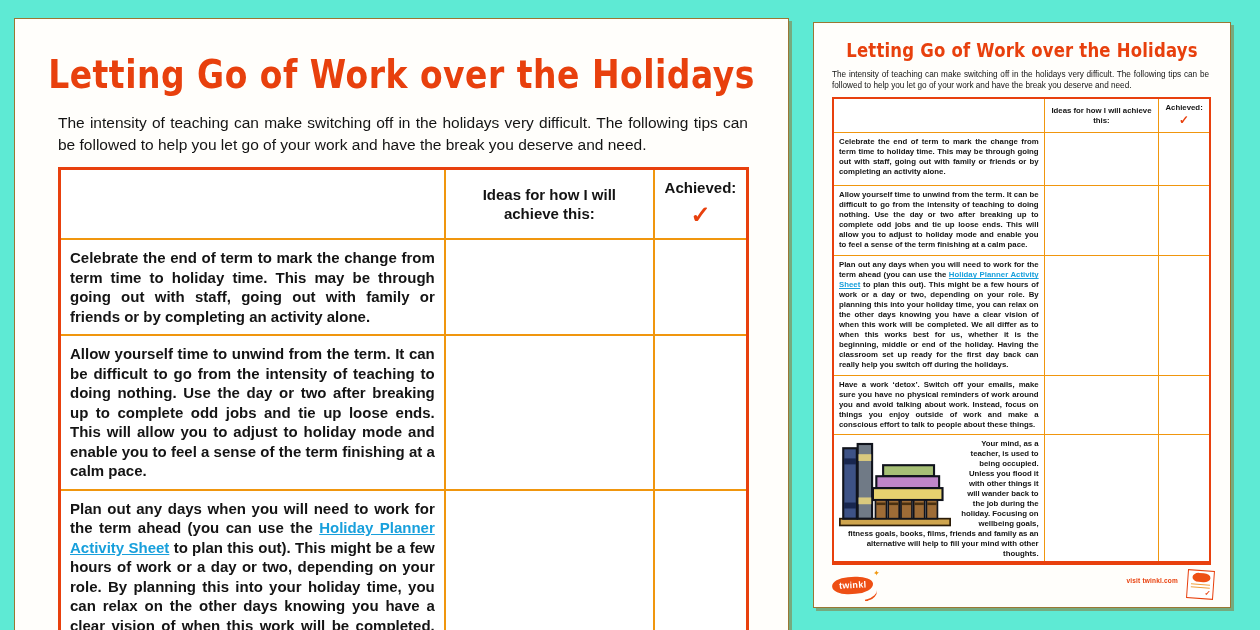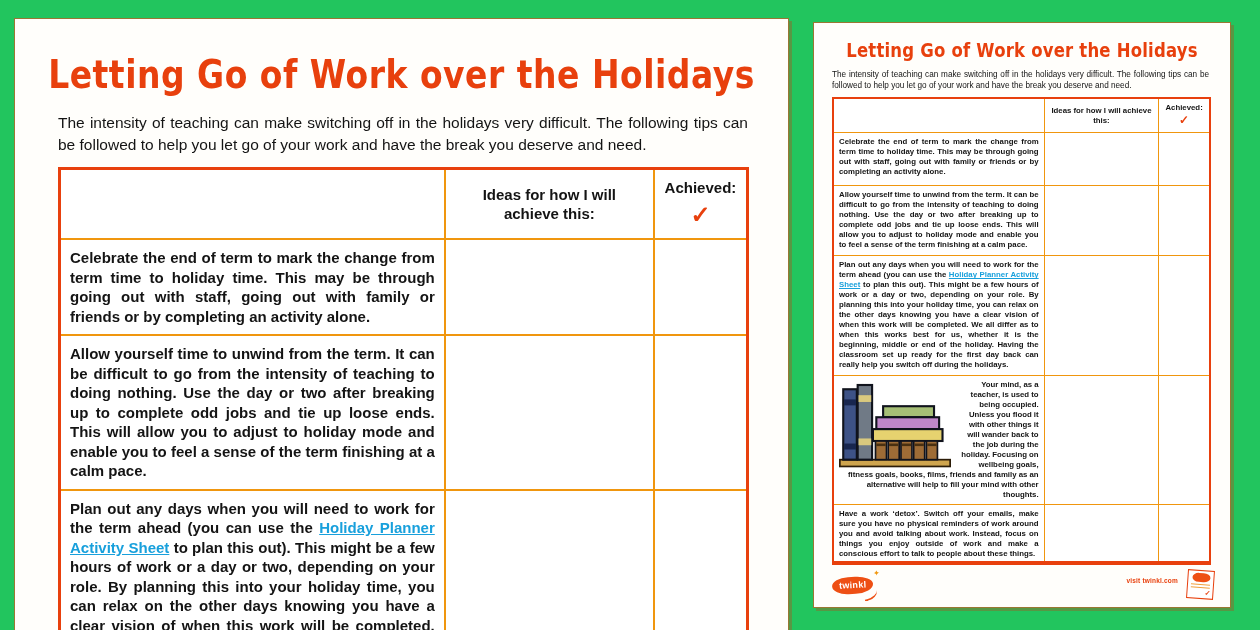--- a/index.html
+++ b/index.html
@@ -1,16 +1,16 @@
 <!DOCTYPE html>
 <html><head>
 <meta charset="utf-8">
 <style>
   html,body{margin:0;padding:0;}
-  .canvas{position:relative;width:1260px;height:630px;background:#22c55e;overflow:hidden;
+  .canvas{position:relative;width:1260px;height:630px;background:#5eead4;overflow:hidden;
           font-family:"Liberation Sans",sans-serif;}
   .pg{position:absolute;background:#fffefb;border:1px solid #9a7733;
       box-shadow:3px 3px 0 rgba(141,106,41,.5);box-sizing:border-box;}
   .pg-left{left:14px;top:18px;width:775px;height:1090px;}
   .pg-right{left:813px;top:22px;width:418px;height:586px;}
 
   .title{color:#e8400d;font-weight:bold;text-align:center;
          font-family:"DejaVu Sans","Liberation Sans",sans-serif;}
   .pg-left .title{margin:36px 18px 18px;font-size:33px;letter-spacing:.5px;transform:scaleY(1.18);}
   .pg-right .title{margin:18px 10px 9px;font-size:16.5px;letter-spacing:.2px;transform:scaleY(1.18);}
@@ -127,20 +127,25 @@
       <tr style="height:70px">
         <td>Allow yourself time to unwind from the term. It can be difficult to go from the intensity of teaching to doing nothing. Use the day or two after breaking up to complete odd jobs and tie up loose ends. This will allow you to adjust to holiday mode and enable you to feel a sense of the term finishing at a calm pace.</td>
         <td></td>
         <td></td>
       </tr>
       <tr style="height:120px">
         <td><span>Plan out any days when you will need to work for the term ahead (you can use the </span><a class="sheet-link" href="#">Holiday Planner Activity Sheet</a><span> to plan this out). This might be a few hours of work or a day or two, depending on your role. By planning this into your holiday time, you can relax on the other days knowing you have a clear vision of when this work will be completed. We all differ as to when this works best for us, whether it is the beginning, middle or end of the holiday. Having the classroom set up ready for the first day back can really help you switch off during the holidays.</span></td>
         <td></td>
         <td></td>
       </tr>
+      <tr style="height:56px">
+        <td>Have a work ‘detox’. Switch off your emails, make sure you have no physical reminders of work around you and avoid talking about work. Instead, focus on things you enjoy outside of work and make a conscious effort to talk to people about these things.</td>
+        <td></td>
+        <td></td>
+      </tr>
       <tr style="height:100px">
         <td class="mind">
           <svg class="books" viewBox="0 0 132 102" preserveAspectRatio="xMidYMax meet">
             <rect x="1" y="91" width="130" height="8" fill="#cfa54e" stroke="#2b1c08" stroke-width="2"></rect>
             <rect x="5" y="8" width="16" height="83" fill="#3d5286" stroke="#10131c" stroke-width="2.5"></rect>
             <rect x="6" y="20" width="14" height="7" fill="#18264e"></rect>
             <rect x="6" y="72" width="14" height="7" fill="#18264e"></rect>
             <rect x="22" y="3" width="17" height="88" fill="#707a86" stroke="#10131c" stroke-width="2.5"></rect>
             <rect x="23" y="15" width="15" height="8" fill="#d9c97e"></rect>
             <rect x="23" y="66" width="15" height="8" fill="#d9c97e"></rect>
@@ -160,25 +165,20 @@
               <rect x="74" y="72" width="11" height="3"></rect>
                   <rect x="89" y="72" width="11" height="3"></rect>
               <rect x="104" y="72" width="11" height="3"></rect>
             </g>
           </svg>
           <span>Your mind, as a teacher, is used to being occupied. Unless you flood it with other things it will wander back to the job during the holiday. Focusing on wellbeing goals, fitness goals, books, films, friends and family as an alternative will help to fill your mind with other thoughts.</span>
         </td>
         <td></td>
         <td></td>
       </tr>
-      <tr style="height:56px">
-        <td>Have a work ‘detox’. Switch off your emails, make sure you have no physical reminders of work around you and avoid talking about work. Instead, focus on things you enjoy outside of work and make a conscious effort to talk to people about these things.</td>
-        <td></td>
-        <td></td>
-      </tr>
     </tbody>
       </table>
 
     <div class="foot-line"></div>
     <div class="logo">
       <span class="blob">twinkl</span>
       <span class="star">✦</span>
       <span class="swash"></span>
     </div>
     <div class="visit">visit twinkl.com</div>

